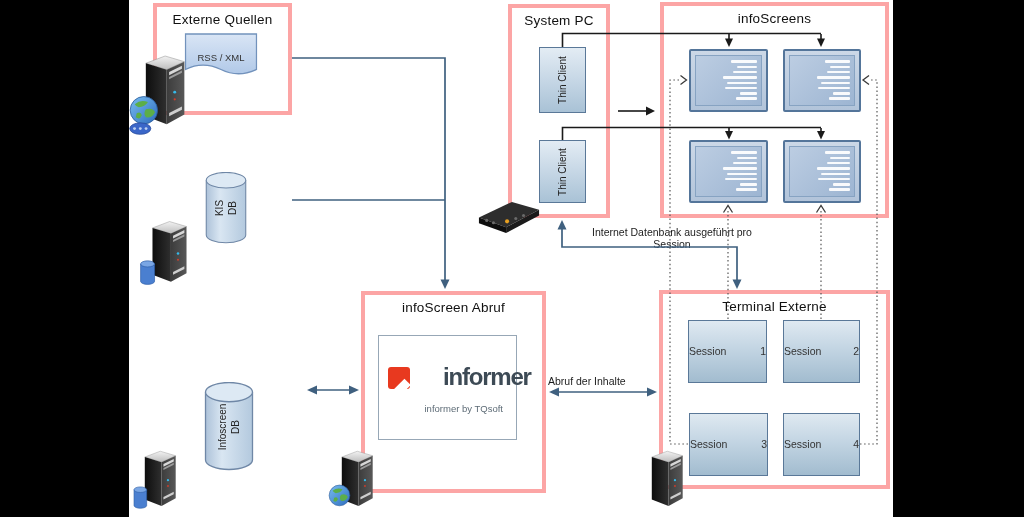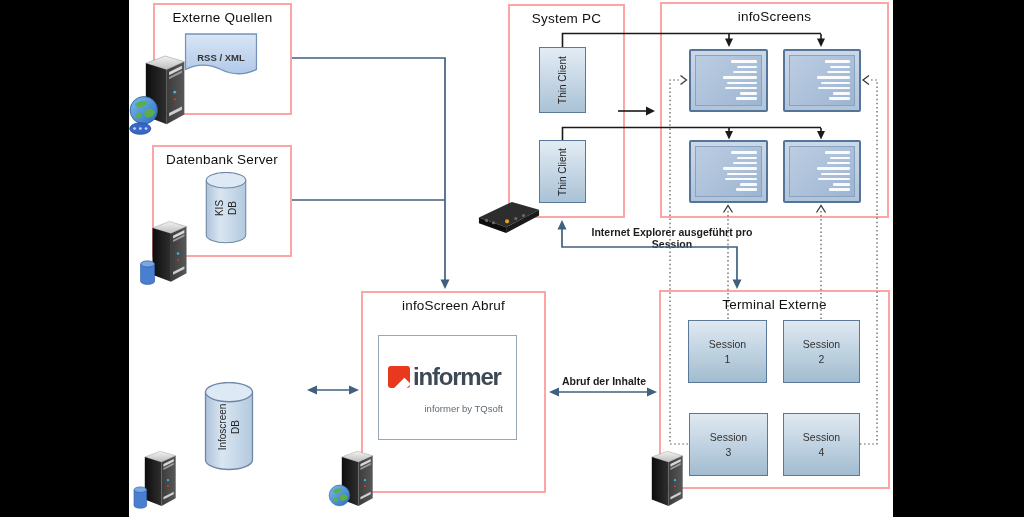--- a/index.html
+++ b/index.html
@@ -1,49 +1,49 @@
 <!DOCTYPE html>
 <html><head>
 <meta charset="utf-8">
 <style>
   html,body { margin:0; padding:0; background:#000; }
   .stage { position:relative; width:1024px; height:517px; background:#000;
            font-family:"Liberation Sans", sans-serif; overflow:hidden; }
   .panel { position:absolute; left:129px; top:0; width:764px; height:517px; background:#ffffff; }
 
-  .dbox { position:absolute; background:#fff; border:2px solid #fca5a5; box-sizing:border-box; }
+  .dbox { position:absolute; background:#fff; border:4px solid #fca5a5; box-sizing:border-box; }
   .btitle { text-align:center; font-size:13.5px; color:#101010; padding-top:5px; letter-spacing:0.2px; }
 
   .bluebox { position:absolute; box-sizing:border-box; border:1.5px solid #5a7898;
              background:linear-gradient(180deg,#e3ecf4 0%,#c9d9e7 45%,#a9c2d6 100%); }
   .vlabel { position:absolute; left:50%; top:50%; transform:translate(-50%,-50%) rotate(-90deg);
             font-size:10px; color:#222; white-space:nowrap; text-align:center; line-height:1.25; }
 
   .monitor { position:absolute; box-sizing:border-box; border:2px solid #54759a; border-radius:2px;
              background:linear-gradient(180deg,#ccd8e7,#b2c4da); padding:4px; }
   .screen { position:relative; width:100%; height:100%; box-sizing:border-box;
             border:1px solid #87a3c2; background:linear-gradient(135deg,#bccde2,#9db5d2); overflow:hidden; }
   .screen span { position:absolute; right:6%; height:2.4px; background:rgba(255,255,255,0.93); border-radius:1px; }
 
   .sessbox { position:absolute; box-sizing:border-box; border:1.5px solid #5a7898;
              background:linear-gradient(180deg,#dfe9f1 0%,#c3d5e3 45%,#a2bccf 100%); }
-  .sess { display:flex; flex-direction:column; justify-content:center; align-items:center;
+  .sess { display:flex; flex-direction:row; justify-content:space-between; align-items:center;
           height:100%; font-size:10.5px; color:#333; line-height:1.35; }
 
   .logo-box { position:absolute; left:378px; top:335px; width:139px; height:105px;
               background:#fff; border:1px solid #97a7b6; box-sizing:border-box; }
-  .brand-row { position:absolute; left:9px; top:29px; display:flex; align-items:center; }
+  .brand-row { position:absolute; left:9px; top:29px; display:flex; align-items:flex-end;gap:30px; }
   .brand-mark { width:22px; height:22px; background:#e8391f; border-radius:3px;
                 position:relative; overflow:hidden; margin-right:3px; }
   .brand-mark::after { content:""; position:absolute; left:-6px; bottom:-8px; width:30px; height:9px;
                        background:#fff; transform:rotate(-45deg); }
   .brand-text { font-size:24px; font-weight:bold; color:#3d4a55; letter-spacing:-1.2px; line-height:1; }
   .tagline { position:absolute; right:13px; top:67px; font-size:9.5px; color:#5d6b76; }
 
-  .flabel { position:absolute; font-size:10.5px; color:#1c1c1c;font-weight:bold; }
+  .flabel { position:absolute; font-size:10.5px; color:#1c1c1c; }
   .icon { position:absolute; }
   .overlay { position:absolute; left:0; top:0; width:1024px; height:517px; pointer-events:none; }
 </style>
 </head>
 <body>
 
 <div class="stage">
   <div class="panel"></div>
 
   <svg width="0" height="0" style="position:absolute" aria-hidden="true">
@@ -121,23 +121,20 @@
   </svg>
 
   <div class="dbox" style="left:153px;top:3px;width:139px;height:112px">
     <div class="btitle">Externe Quellen</div>
   </div>
   <svg class="icon" viewBox="0 0 76 50" style="left:183px;top:33px;width:76px;height:48px">
     <use href="#sym-doc"></use>
   </svg>
   <div class="flabel" style="left:183px;top:52px;width:76px;text-align:center;font-size:9.5px;color:#333">RSS / XML</div>
 
-  <div class="dbox" style="left:152px;top:145px;width:140px;height:112px">
-    <div class="btitle">Datenbank Server</div>
-  </div>
   <svg class="icon" viewBox="0 0 50 88" preserveAspectRatio="none" style="left:205px;top:172px;width:42px;height:72px">
       <use href="#sym-db"></use>
     </svg>
   <div style="position:absolute;left:205px;top:172px;width:42px;height:72px">
     <div class="vlabel">
       <div>KIS</div>
       <div>DB</div>
     </div>
   </div>
 
@@ -155,21 +152,21 @@
     <div class="btitle">infoScreen Abruf</div>
   </div>
   <div class="logo-box">
     <div class="brand-row">
       <div class="brand-mark"></div>
       <div class="brand-text">informer</div>
     </div>
     <div class="tagline">informer by TQsoft</div>
   </div>
 
-  <div class="dbox" style="left:508px;top:4px;width:117px;height:214px">
+  <div class="dbox" style="left:508px;top:4px;width:102px;height:214px">
     <div class="btitle">System PC</div>
   </div>
   <div class="bluebox" style="left:539px;top:47px;width:47px;height:66px">
     <div class="vlabel">Thin Client</div>
   </div>
   <div class="bluebox" style="left:539px;top:140px;width:47px;height:63px">
     <div class="vlabel">Thin Client</div>
   </div>
 
   <div class="dbox" style="left:660px;top:2px;width:229px;height:216px">
@@ -269,22 +266,22 @@
     <use href="#sym-server" x="6" y="0" width="64" height="86"></use>
     <use href="#sym-globe" x="0" y="50" width="32" height="32"></use>
   </svg>
   <svg class="icon" viewBox="0 0 70 96" style="left:638px;top:448px;width:60px;height:69px" preserveAspectRatio="xMinYMin meet">
     <use href="#sym-server" x="6" y="0" width="64" height="86"></use>
   </svg>
   <svg class="icon" viewBox="0 0 66 38" style="left:477px;top:198px;width:64px;height:37px">
     <use href="#sym-switch"></use>
   </svg>
 
-  <div class="flabel" style="left:578px;top:226px;width:188px;text-align:center">Internet Explorer ausgeführt pro Session</div>
-  <div class="flabel" style="left:548px;top:375px;width:112px;text-align:center">Abruf der Inhalte</div>
+  <div class="flabel" style="left:578px;top:226px;width:188px;text-align:center">Internet Datenbank ausgeführt pro Session</div>
+  <div class="flabel" style="left:548px;top:375px;width:112px;">Abruf der Inhalte</div>
 
   <svg class="overlay" viewBox="0 0 1024 517">
 
     <g stroke="#3f607f" stroke-width="1.7" fill="none">
       <path d="M292,58 H445 V280"></path>
       <path d="M292,200 H445"></path>
     </g>
     <polygon points="440.5,279.5 449.5,279.5 445,289" fill="#3f607f"></polygon>
 
     <g stroke="#3f607f" stroke-width="1.7" fill="none">

